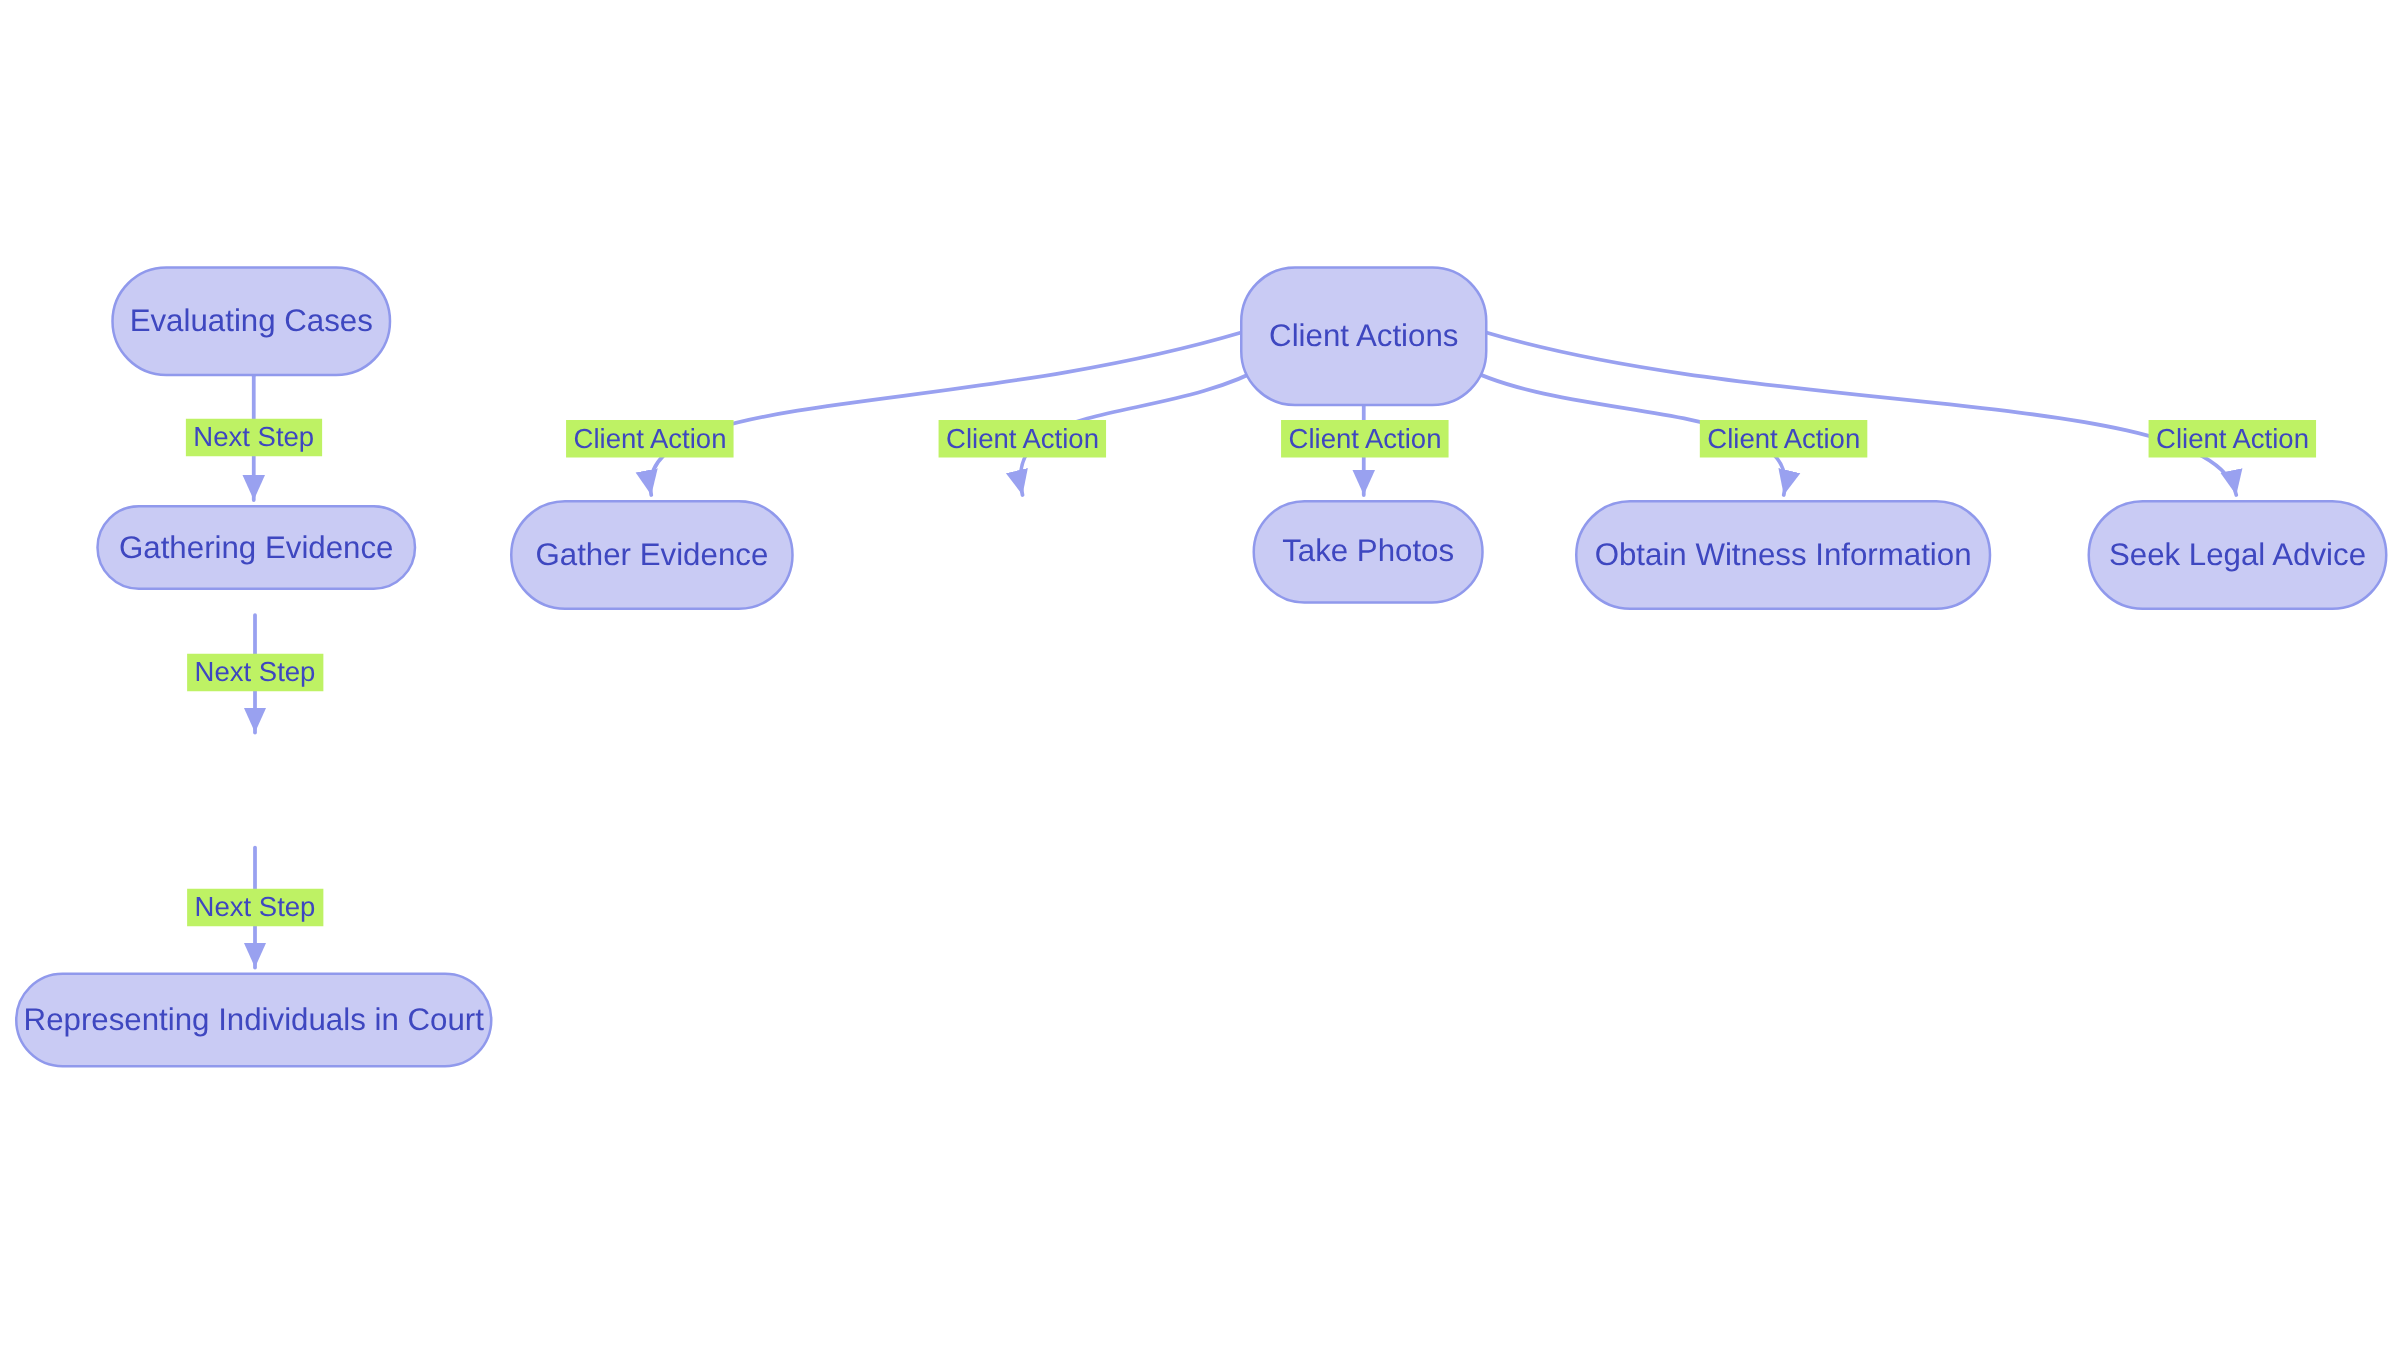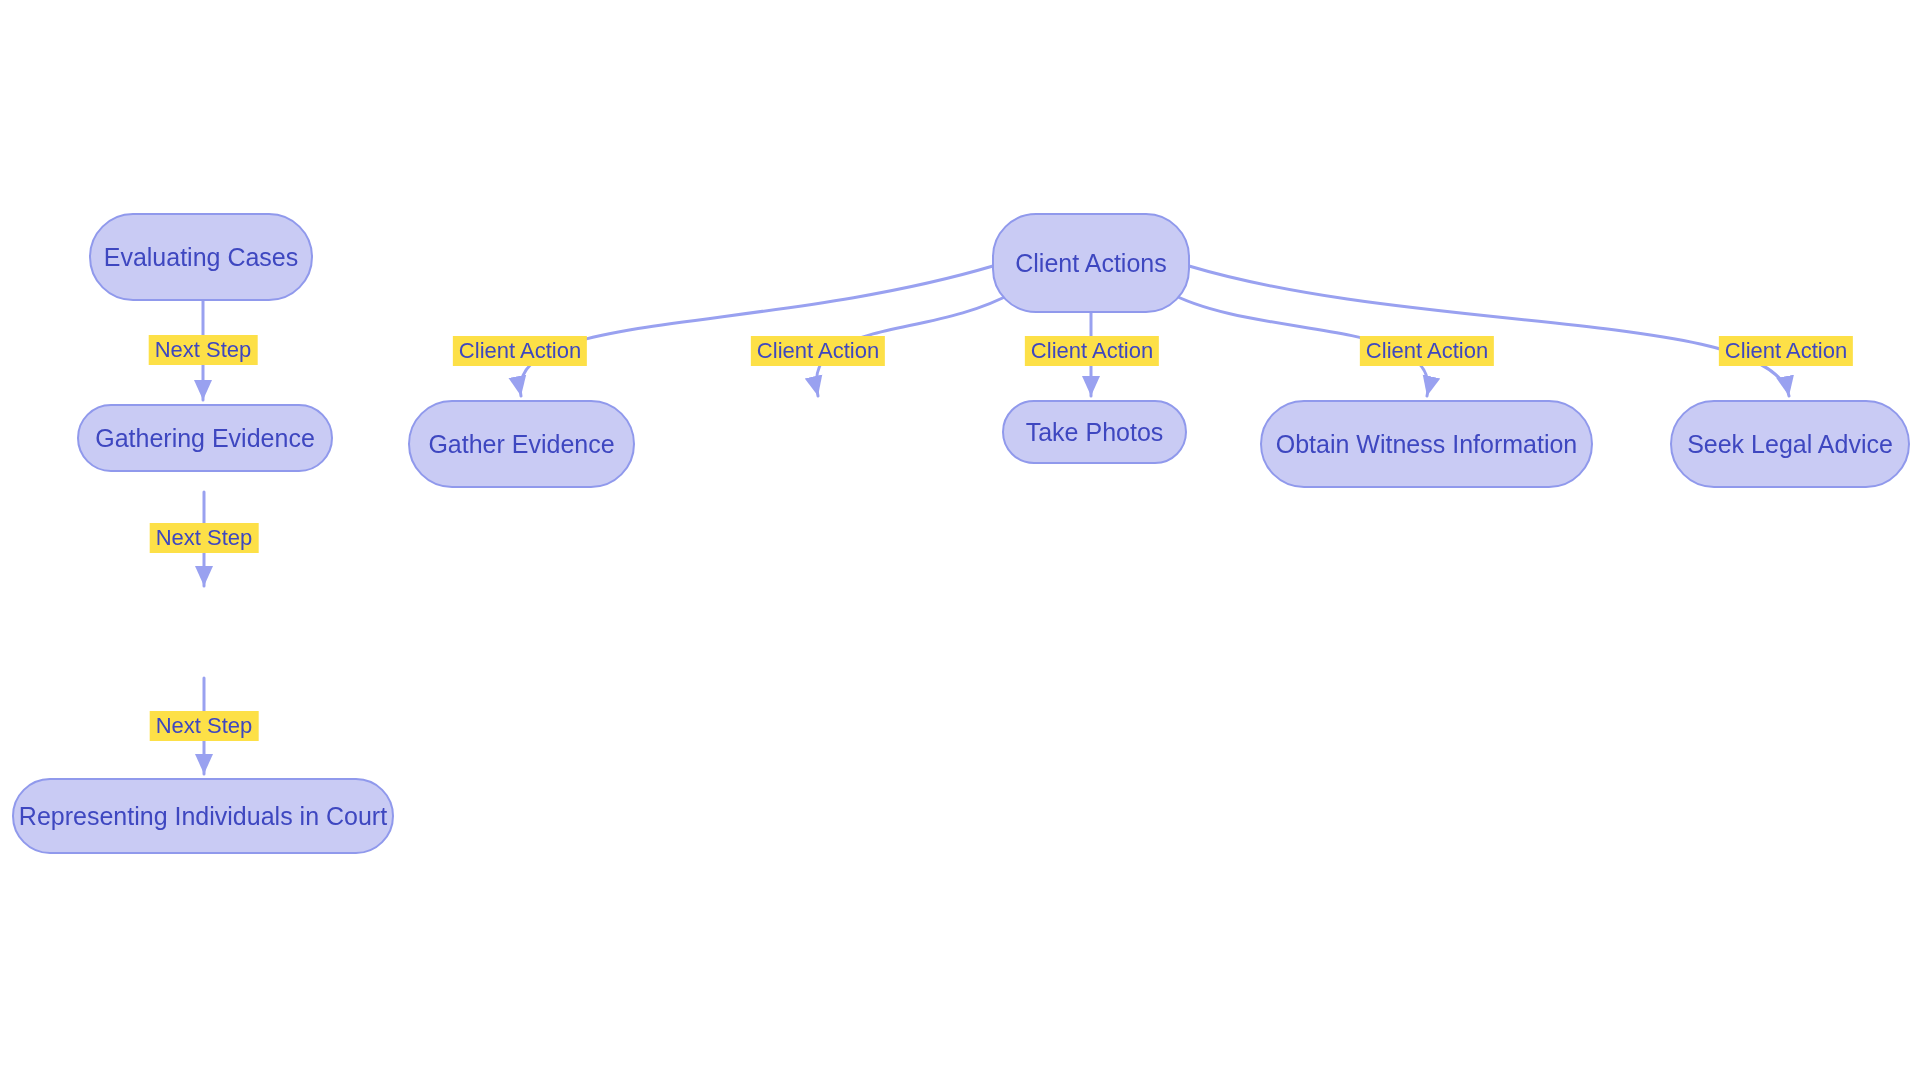--- a/index.html
+++ b/index.html
@@ -26,21 +26,21 @@
     border-radius: 44px;
     box-sizing: border-box;
     color: #3e47c0;
     font-size: 25px;
     white-space: nowrap;
     z-index: 3;
   }
   .edge-label {
     position: absolute;
     transform: translate(-50%, -50%);
-    background: #fde047;
+    background: #bef264;
     color: #3e47c0;
     font-size: 22px;
     padding: 2px 6px;
     white-space: nowrap;
     z-index: 2;
   }
 </style>
 </head>
 <body>
 
@@ -73,20 +73,20 @@
   <span class="edge-label" style="left:520px; top:351px;">Client Action</span>
   <span class="edge-label" style="left:818px; top:351px;">Client Action</span>
   <span class="edge-label" style="left:1092px; top:351px;">Client Action</span>
   <span class="edge-label" style="left:1427px; top:351px;">Client Action</span>
   <span class="edge-label" style="left:1786px; top:351px;">Client Action</span>
 
   <div class="node" style="left:89px; top:213px; width:224px; height:88px;">Evaluating Cases</div>
   <div class="node" style="left:77px; top:404px; width:256px; height:68px;">Gathering Evidence</div>
   <div class="node" style="left:12px; top:778px; width:382px; height:76px;">Representing Individuals in Court</div>
 
-  <div class="node" style="left:992px; top:213px; width:198px; height:100px;">Client Actions</div>
+  <div class="node" style="left:992px; top:213px; width:198px; height:112px;">Client Actions</div>
 
   <div class="node" style="left:408px; top:400px; width:227px; height:88px;">Gather Evidence</div>
-  <div class="node" style="left:1002px; top:400px; width:185px; height:64px;">Take Photos</div>
+  <div class="node" style="left:1002px; top:400px; width:185px; height:83px;">Take Photos</div>
   <div class="node" style="left:1260px; top:400px; width:333px; height:88px;">Obtain Witness Information</div>
   <div class="node" style="left:1670px; top:400px; width:240px; height:88px;">Seek Legal Advice</div>
 
 </div>
 
 </body></html>

